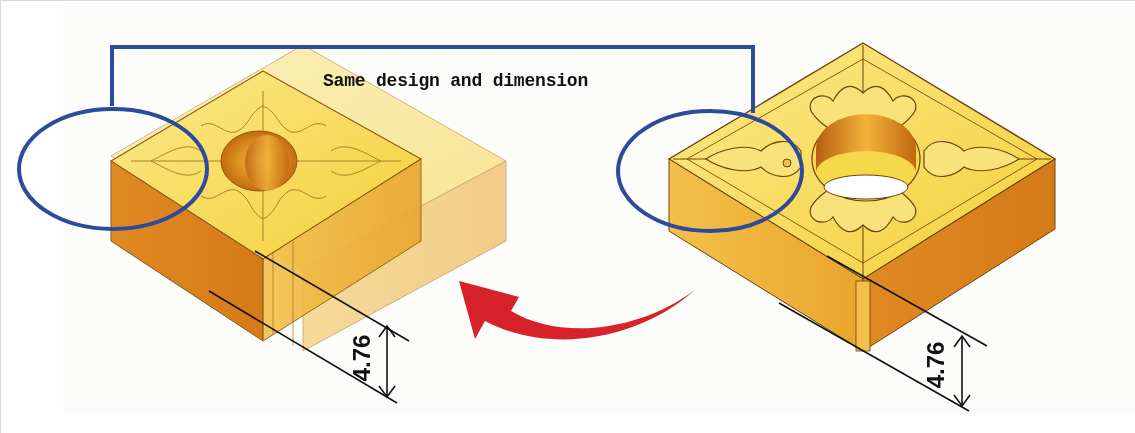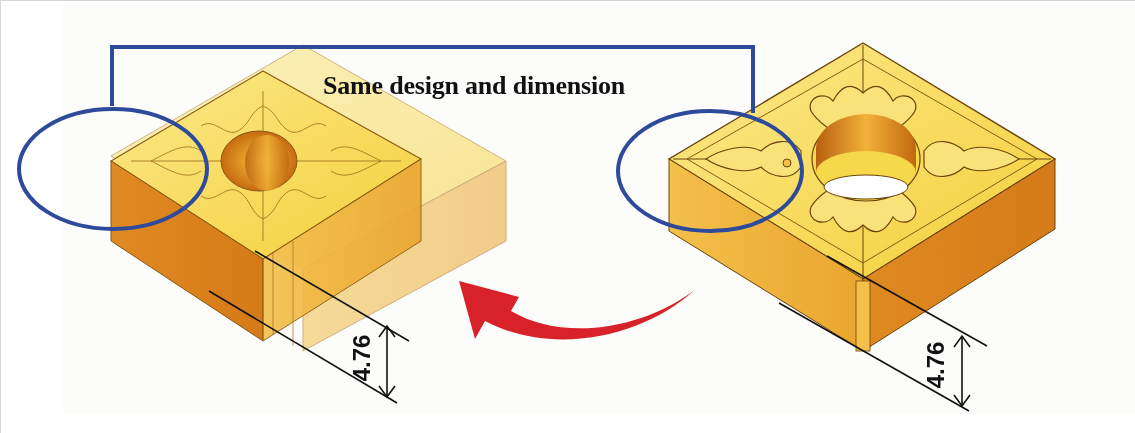--- a/index.html
+++ b/index.html
@@ -1,20 +1,20 @@
 <!DOCTYPE html>
 <html><head>
 <meta charset="utf-8">
 <style>
   html, body { margin: 0; padding: 0; background: #ffffff; }
   body { width: 1135px; height: 433px; overflow: hidden; position: relative; font-family: "Liberation Sans", sans-serif; }
   .frame { position: absolute; left: 0; top: 0; width: 1134px; height: 432px; border-top: 1px solid #d8d8d8; border-left: 1px solid #d8d8d8; background: #ffffff; }
   .panel { position: absolute; left: 62px; top: 2px; width: 1073px; height: 411px; background: #fcfcfa; }
   svg.scene { position: absolute; left: 0; top: 0; }
-  .caption { position: absolute; left: 322px; top: 70px; font-family: Liberation Serif, serif; font-weight: bold; font-size: 26px; color: #111111; letter-spacing: -0.2px; white-space: nowrap; }
+  .caption { position: absolute; left: 322px; top: 70px; font-family: Liberation Mono, monospace; font-weight: bold; font-size: 18px; color: #111111; letter-spacing: -0.2px; white-space: nowrap; }
   .dim-label { position: absolute; font-family: "Liberation Sans", sans-serif; font-weight: bold; font-size: 24px; color: #111111; transform: rotate(-90deg); transform-origin: center; white-space: nowrap; }
 </style>
 </head>
 <body>
 
 <div class="frame">
   <div class="panel"></div>
 
   <svg class="scene" width="1135" height="433" viewBox="0 0 1135 433">
     <defs>

